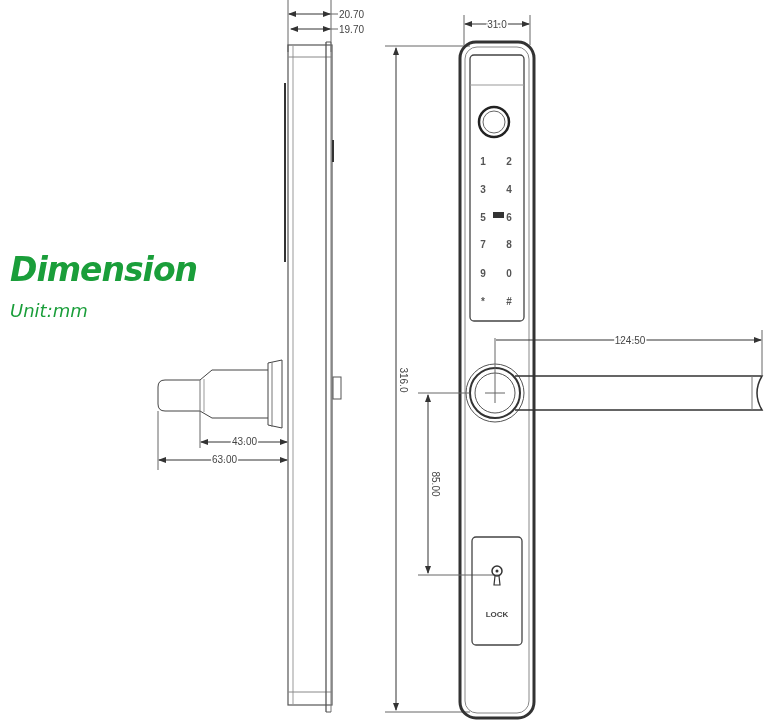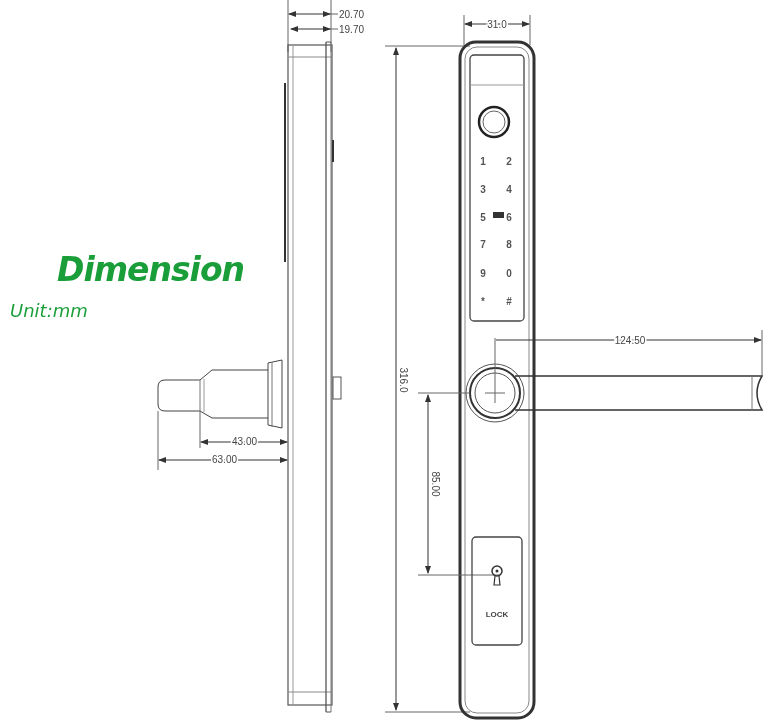--- a/index.html
+++ b/index.html
@@ -1,18 +1,18 @@
 <!DOCTYPE html>
 <html><head>
 <meta charset="utf-8">
 <style>
   html, body { margin:0; padding:0; background:#ffffff; }
   body { width:768px; height:728px; position:relative; overflow:hidden; font-family:"Liberation Sans", sans-serif; }
   #stage { position:absolute; left:0; top:0; width:768px; height:728px; }
-  .title { position:absolute; left:10px; top:250px; font-family:"DejaVu Sans", sans-serif; font-weight:bold; font-style:italic; font-size:33px; letter-spacing:-1px;margin-left:47px; }
+  .title { position:absolute; left:10px; top:250px; font-family:"DejaVu Sans", sans-serif; font-weight:bold; font-style:italic; font-size:33px; letter-spacing:-1px; }
   .unit { position:absolute; left:10px; top:300px; font-family:"DejaVu Sans", sans-serif; font-style:italic; font-size:18px;text-align:right; }
   svg text { font-family:"Liberation Sans", sans-serif; fill:#444; }
   .dim { font-size:10px; }
   .key { font-size:10px; fill:#555; font-weight:bold; }
 </style>
 </head>
 <body>
 
 <div id="stage">
 

